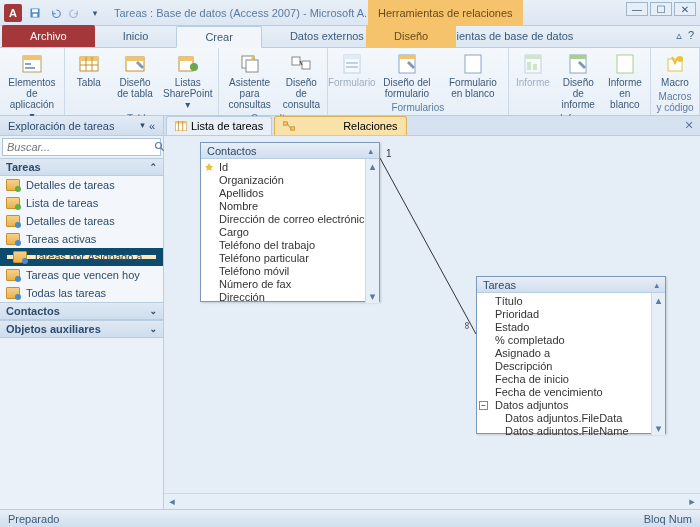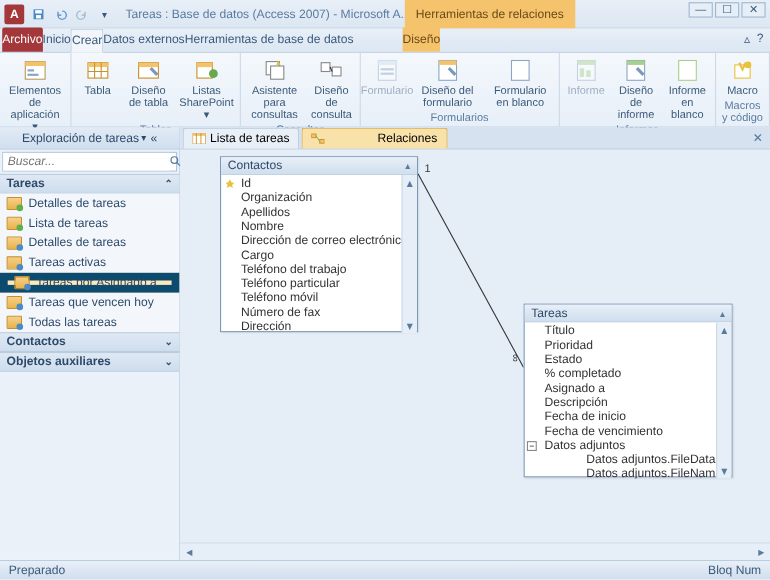--- a/index.html
+++ b/index.html
@@ -11,41 +11,41 @@
 .qat { display: flex; align-items: center; gap: 2px; }
 .qat-btn { width: 18px; height: 18px; display: flex; align-items: center; justify-content: center; color: #3b5a7a; cursor: pointer; }
 .qat-btn svg { width: 12px; height: 12px; }
 .title-text { margin-left: 10px; color: #5a7ba0; font-size: 11px; flex: 0 0 auto; }
 .context-tab { position: absolute; left: 368px; top: 0; height: 26px; background: #f5c36b; color: #6b4a1a; padding: 0 10px; display: flex; align-items: center; font-size: 11px; }
 .win-controls { position: absolute; right: 4px; top: 2px; display: flex; gap: 2px; }
 .win-btn { width: 22px; height: 14px; border: 1px solid #9fb6cf; background: #e6eef7; display: flex; align-items: center; justify-content: center; color: #3b5a7a; font-size: 10px; cursor: pointer; }
 
 
 .tabs { height: 22px; background: linear-gradient(#e8eff7,#dce7f3); display: flex; align-items: flex-end; border-bottom: 1px solid #b8cde0; position: relative; }
-.tab { height: 22px; padding: 0 0; display: flex; align-items: center; color: #3b5a7a; cursor: pointer; font-size: 11px; }
+.tab { height: 22px; padding: 0 28px; display: flex; align-items: center; color: #3b5a7a; cursor: pointer; font-size: 11px; }
 .tab.file { background: #a4373a; color: #fff; margin-left: 2px; border-radius: 2px 2px 0 0; }
 .tab.active { background: #f2f6fb; border: 1px solid #b8cde0; border-bottom: 1px solid #f2f6fb; border-radius: 2px 2px 0 0; margin-bottom: -1px; margin-top: 40px; }
 .tab.context { background: #f5c36b; color: #6b4a1a; position: absolute; left: 366px; }
 .ribbon-help { position: absolute; right: 6px; top: 3px; display: flex; gap: 6px; color: #3b5a7a; }
 
 
 .ribbon { height: 68px; background: linear-gradient(#f4f8fc,#e7eff8); border-bottom: 1px solid #b8cde0; display: flex; }
 .group { border-right: 1px solid #cdd9e7; display: flex; flex-direction: column; justify-content: space-between; padding: 2px 4px 1px; }
 .group-content { display: flex; gap: 4px; flex: 1; align-items: flex-start; }
 .rbtn { display: flex; flex-direction: column; align-items: center; justify-content: flex-start; padding: 2px 4px; cursor: pointer; min-width: 40px; }
 .rbtn .ric { width: 24px; height: 24px; display: flex; align-items: center; justify-content: center; margin-bottom: 1px; }
 .rbtn .rlabel { font-size: 10px; color: #3b5a7a; text-align: center; line-height: 11px; }
 .rbtn.dim .rlabel, .rbtn.dim .ric { opacity: 0.45; }
 .group-label { font-size: 10px; color: #5a7ba0; text-align: center; padding: 1px 0; }
 .ric svg { width: 22px; height: 22px; }
 
 
 .body { display: flex; height: calc(527px - 26px - 22px - 68px - 18px); }
 .navpane { width: 164px; border-right: 1px solid #b8cde0; background: #eaf1f9; display: flex; flex-direction: column; }
-.nav-hdr { height: 20px; background: linear-gradient(#e2ebf5,#d0deee); border-bottom: 1px solid #b8cde0; display: flex; align-items: center; justify-content: space-between; padding: 0 20px; color: #2d4a6b; font-size: 11px; }
+.nav-hdr { height: 20px; background: linear-gradient(#e2ebf5,#d0deee); border-bottom: 1px solid #b8cde0; display: flex; align-items: center; justify-content: space-between; padding: 0 8px; color: #2d4a6b; font-size: 11px; }
 .nav-search { display: flex; border: 1px solid #b0c4d8; margin: 2px; background: #fff; }
 .nav-search input { flex: 1; border: none; font-size: 11px; padding: 2px 4px; font-style: italic; color: #888; outline: none; }
 .nav-search .sbtn { width: 18px; display: flex; align-items: center; justify-content: center; color: #5a7ba0; cursor: pointer; }
 .nav-group-hdr { height: 18px; background: linear-gradient(#dfe9f4,#cedded); border-top: 1px solid #b8cde0; border-bottom: 1px solid #b8cde0; display: flex; align-items: center; justify-content: space-between; padding: 0 6px; color: #2d4a6b; font-weight: bold; font-size: 11px; cursor: pointer; }
 .nav-items { background: #f3f7fb; }
 .nav-item { height: 18px; display: flex; align-items: center; padding: 0 6px; gap: 6px; cursor: pointer; font-size: 11px; color: #2d4a6b; }
 .nav-item.sel { background: #fce8b8; border: 7px solid #0c4a6e; }
 .nav-item .ni-ic { width: 14px; height: 12px; background: linear-gradient(#f6d08a,#e9b34a); border: 1px solid #c98f28; border-radius: 1px; position: relative; }
 .nav-item .ni-ic.green::after { content:""; position:absolute; right:-2px; bottom:-2px; width:6px; height:6px; background:#5fae4c; border-radius:50%; }
 .nav-item .ni-ic.blue::after { content:""; position:absolute; right:-2px; bottom:-2px; width:6px; height:6px; background:#4a8ac9; border-radius:50%; }
@@ -58,21 +58,21 @@
 .doc-tab .dt-ic { width: 12px; height: 10px; }
 .doc-close { position: absolute; right: 4px; top: 2px; width: 14px; height: 14px; color: #5a7ba0; cursor: pointer; display: flex; align-items: center; justify-content: center; }
 
 .canvas { flex: 1; background: #e5edf6; position: relative; overflow: hidden; }
 .tblwin { position: absolute; background: #fff; border: 1px solid #7a98b8; box-shadow: 1px 1px 2px rgba(0,0,0,0.15); }
 .tblwin-title { height: 16px; background: linear-gradient(#e8eff7,#d0deee); border-bottom: 1px solid #b8cde0; padding: 0 6px; font-size: 11px; color: #2d4a6b; display: flex; align-items: center; justify-content: space-between; }
 .tblwin-body { padding: 2px 0; max-height: 150px; overflow: hidden; position: relative; }
 .fld { padding: 0 8px 0 18px; font-size: 11px; line-height: 13px; color: #333; position: relative; white-space: nowrap; overflow: hidden; }
 .fld.pk::before { content: ""; position: absolute; left: 4px; top: 2px; width: 8px; height: 8px; background: #e7c23a; clip-path: polygon(50% 0, 70% 35%, 100% 40%, 75% 65%, 85% 100%, 50% 80%, 15% 100%, 25% 65%, 0 40%, 30% 35%); }
 .fld.pk { color: #2a5; color:#333; }
-.fld.indent { padding-left: 44px; margin-left: 12px; }
+.fld.indent { padding-left: 28px; }
 .tblwin .sb { position: absolute; right: 0; top: 0; bottom: 0; width: 14px; background: #e6eef7; border-left: 1px solid #cdd9e7; }
 .tblwin .sb .up, .tblwin .sb .dn { height: 14px; display: flex; align-items: center; justify-content: center; color: #5a7ba0; cursor: pointer; }
 .tblwin .sb .dn { position: absolute; bottom: 0; left:0; right:0; }
 
 .rel-line { position: absolute; pointer-events: none; }
 .rel-mark { position: absolute; font-size: 10px; color: #333; }
 
 .hscroll { height: 16px; background: #e6eef7; border-top: 1px solid #cdd9e7; display: flex; }
 .hscroll .hbtn { width: 16px; display: flex; align-items: center; justify-content: center; color: #5a7ba0; cursor: pointer; }
 .hscroll .track { flex: 1; }

